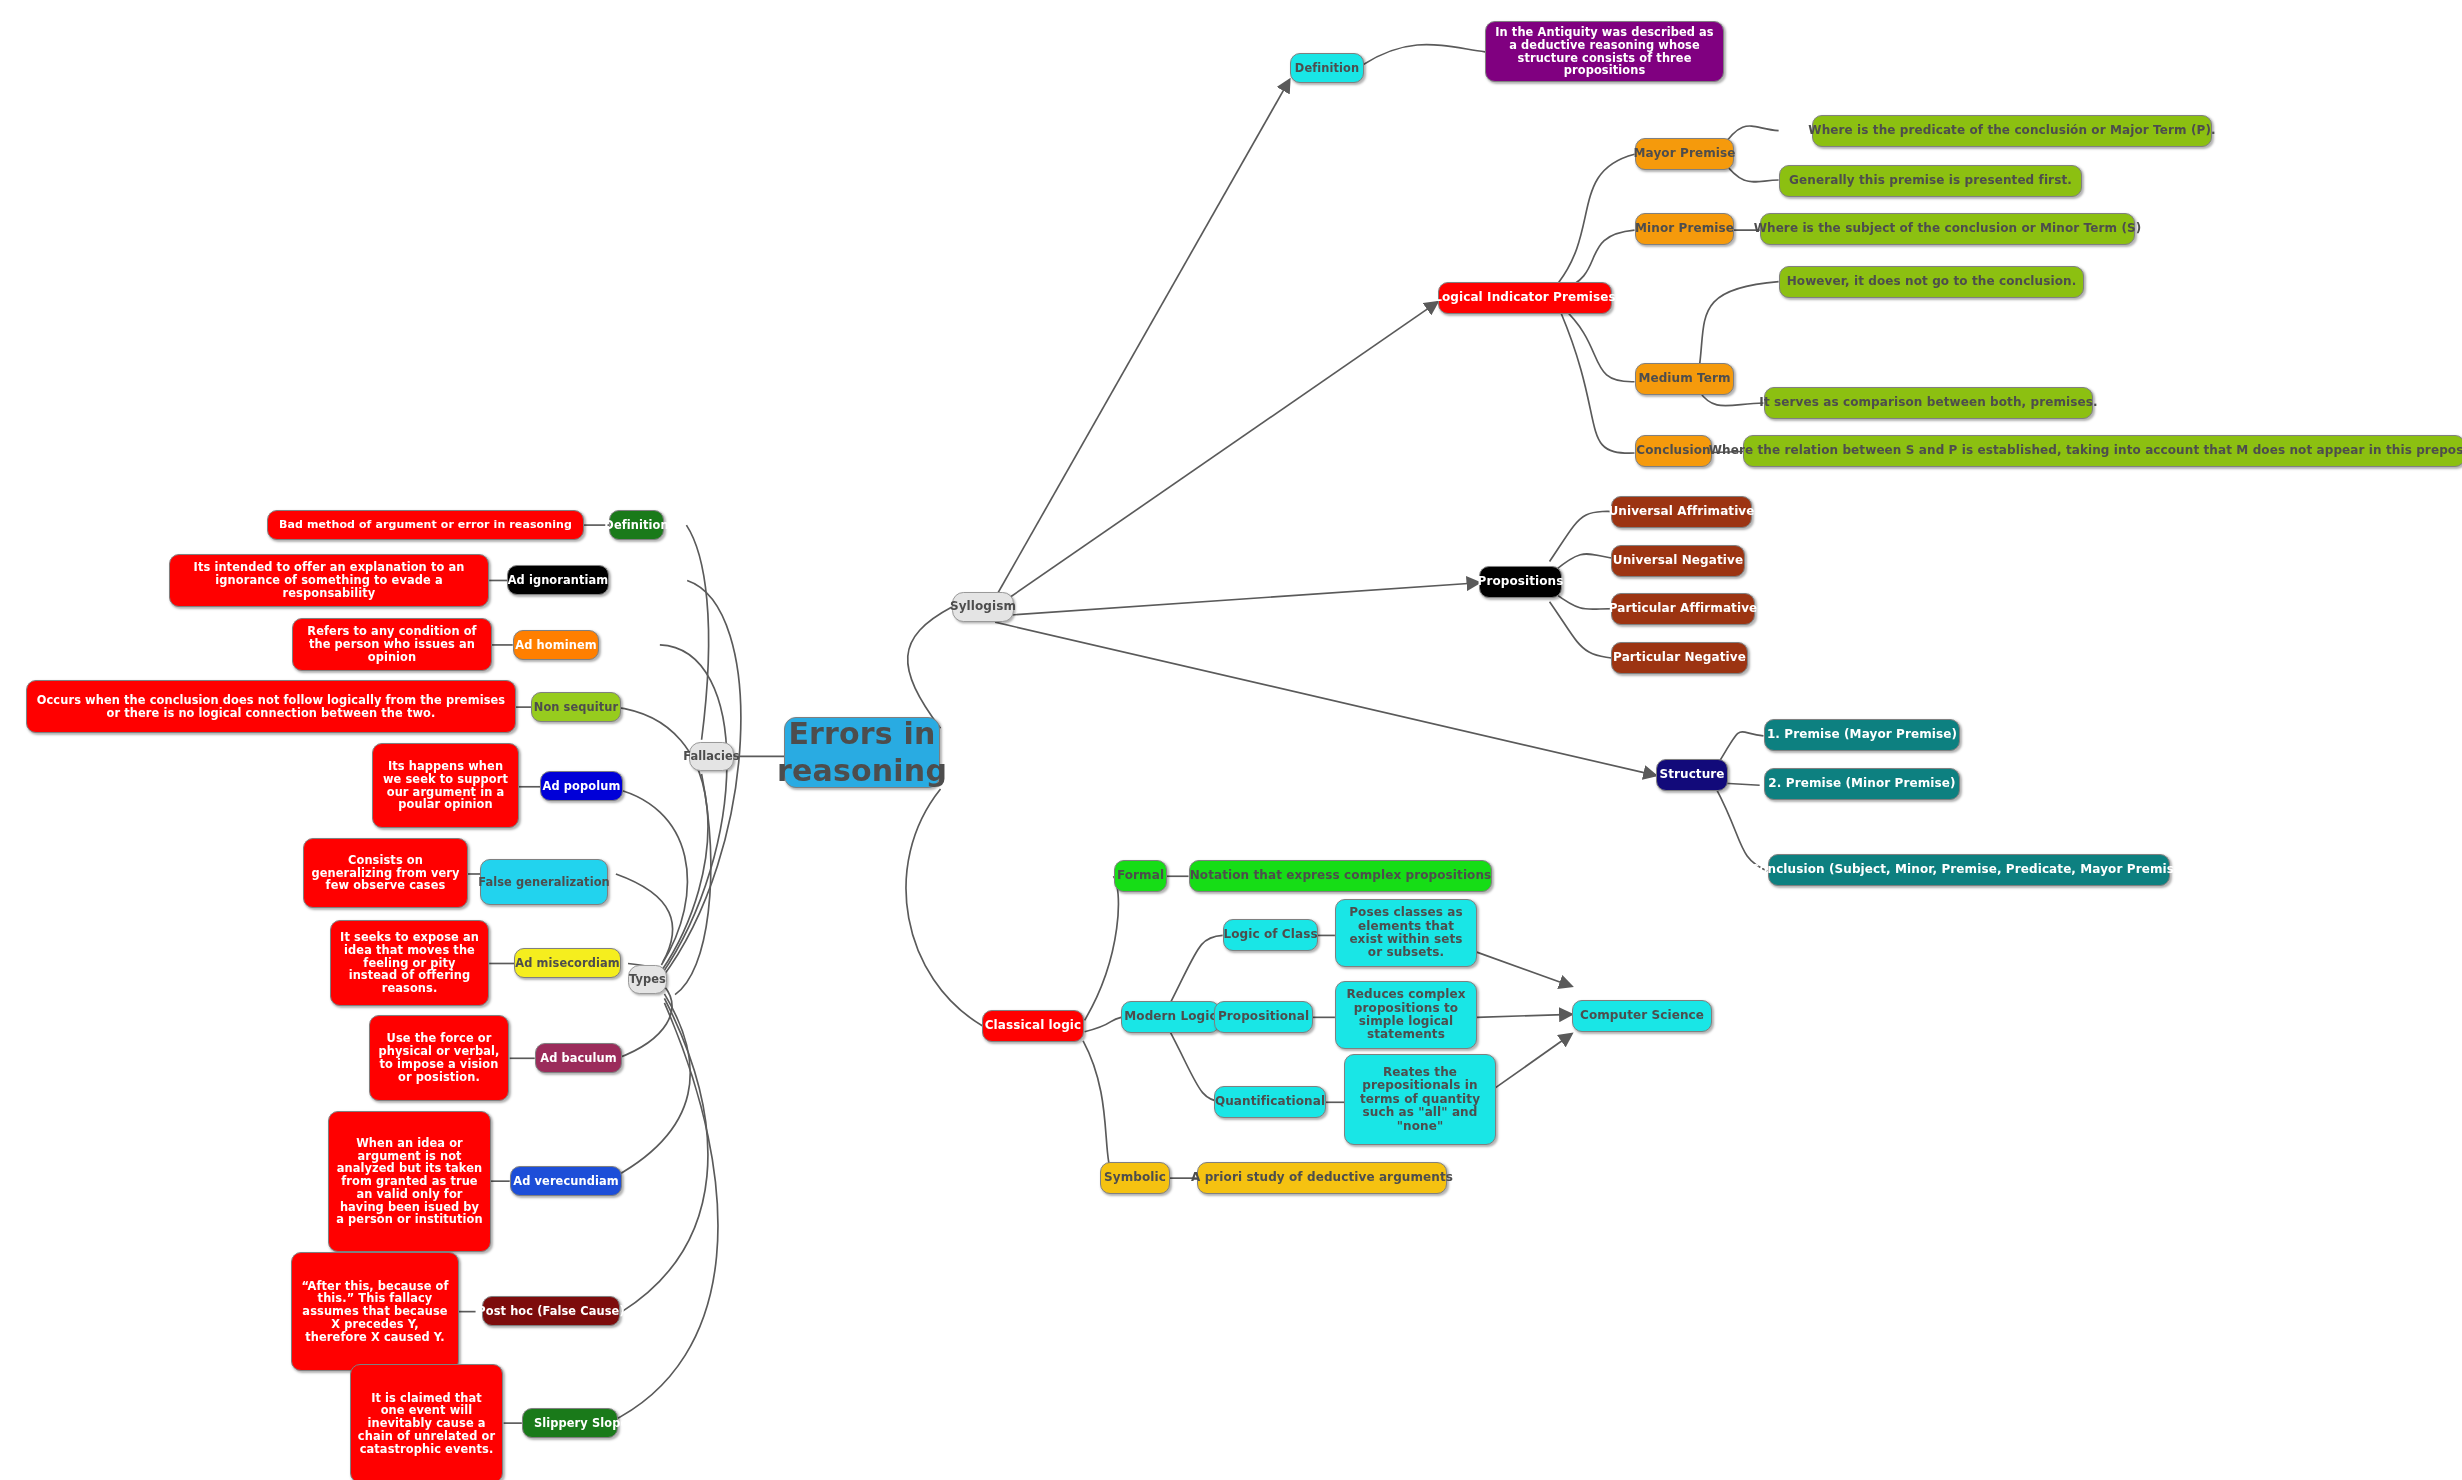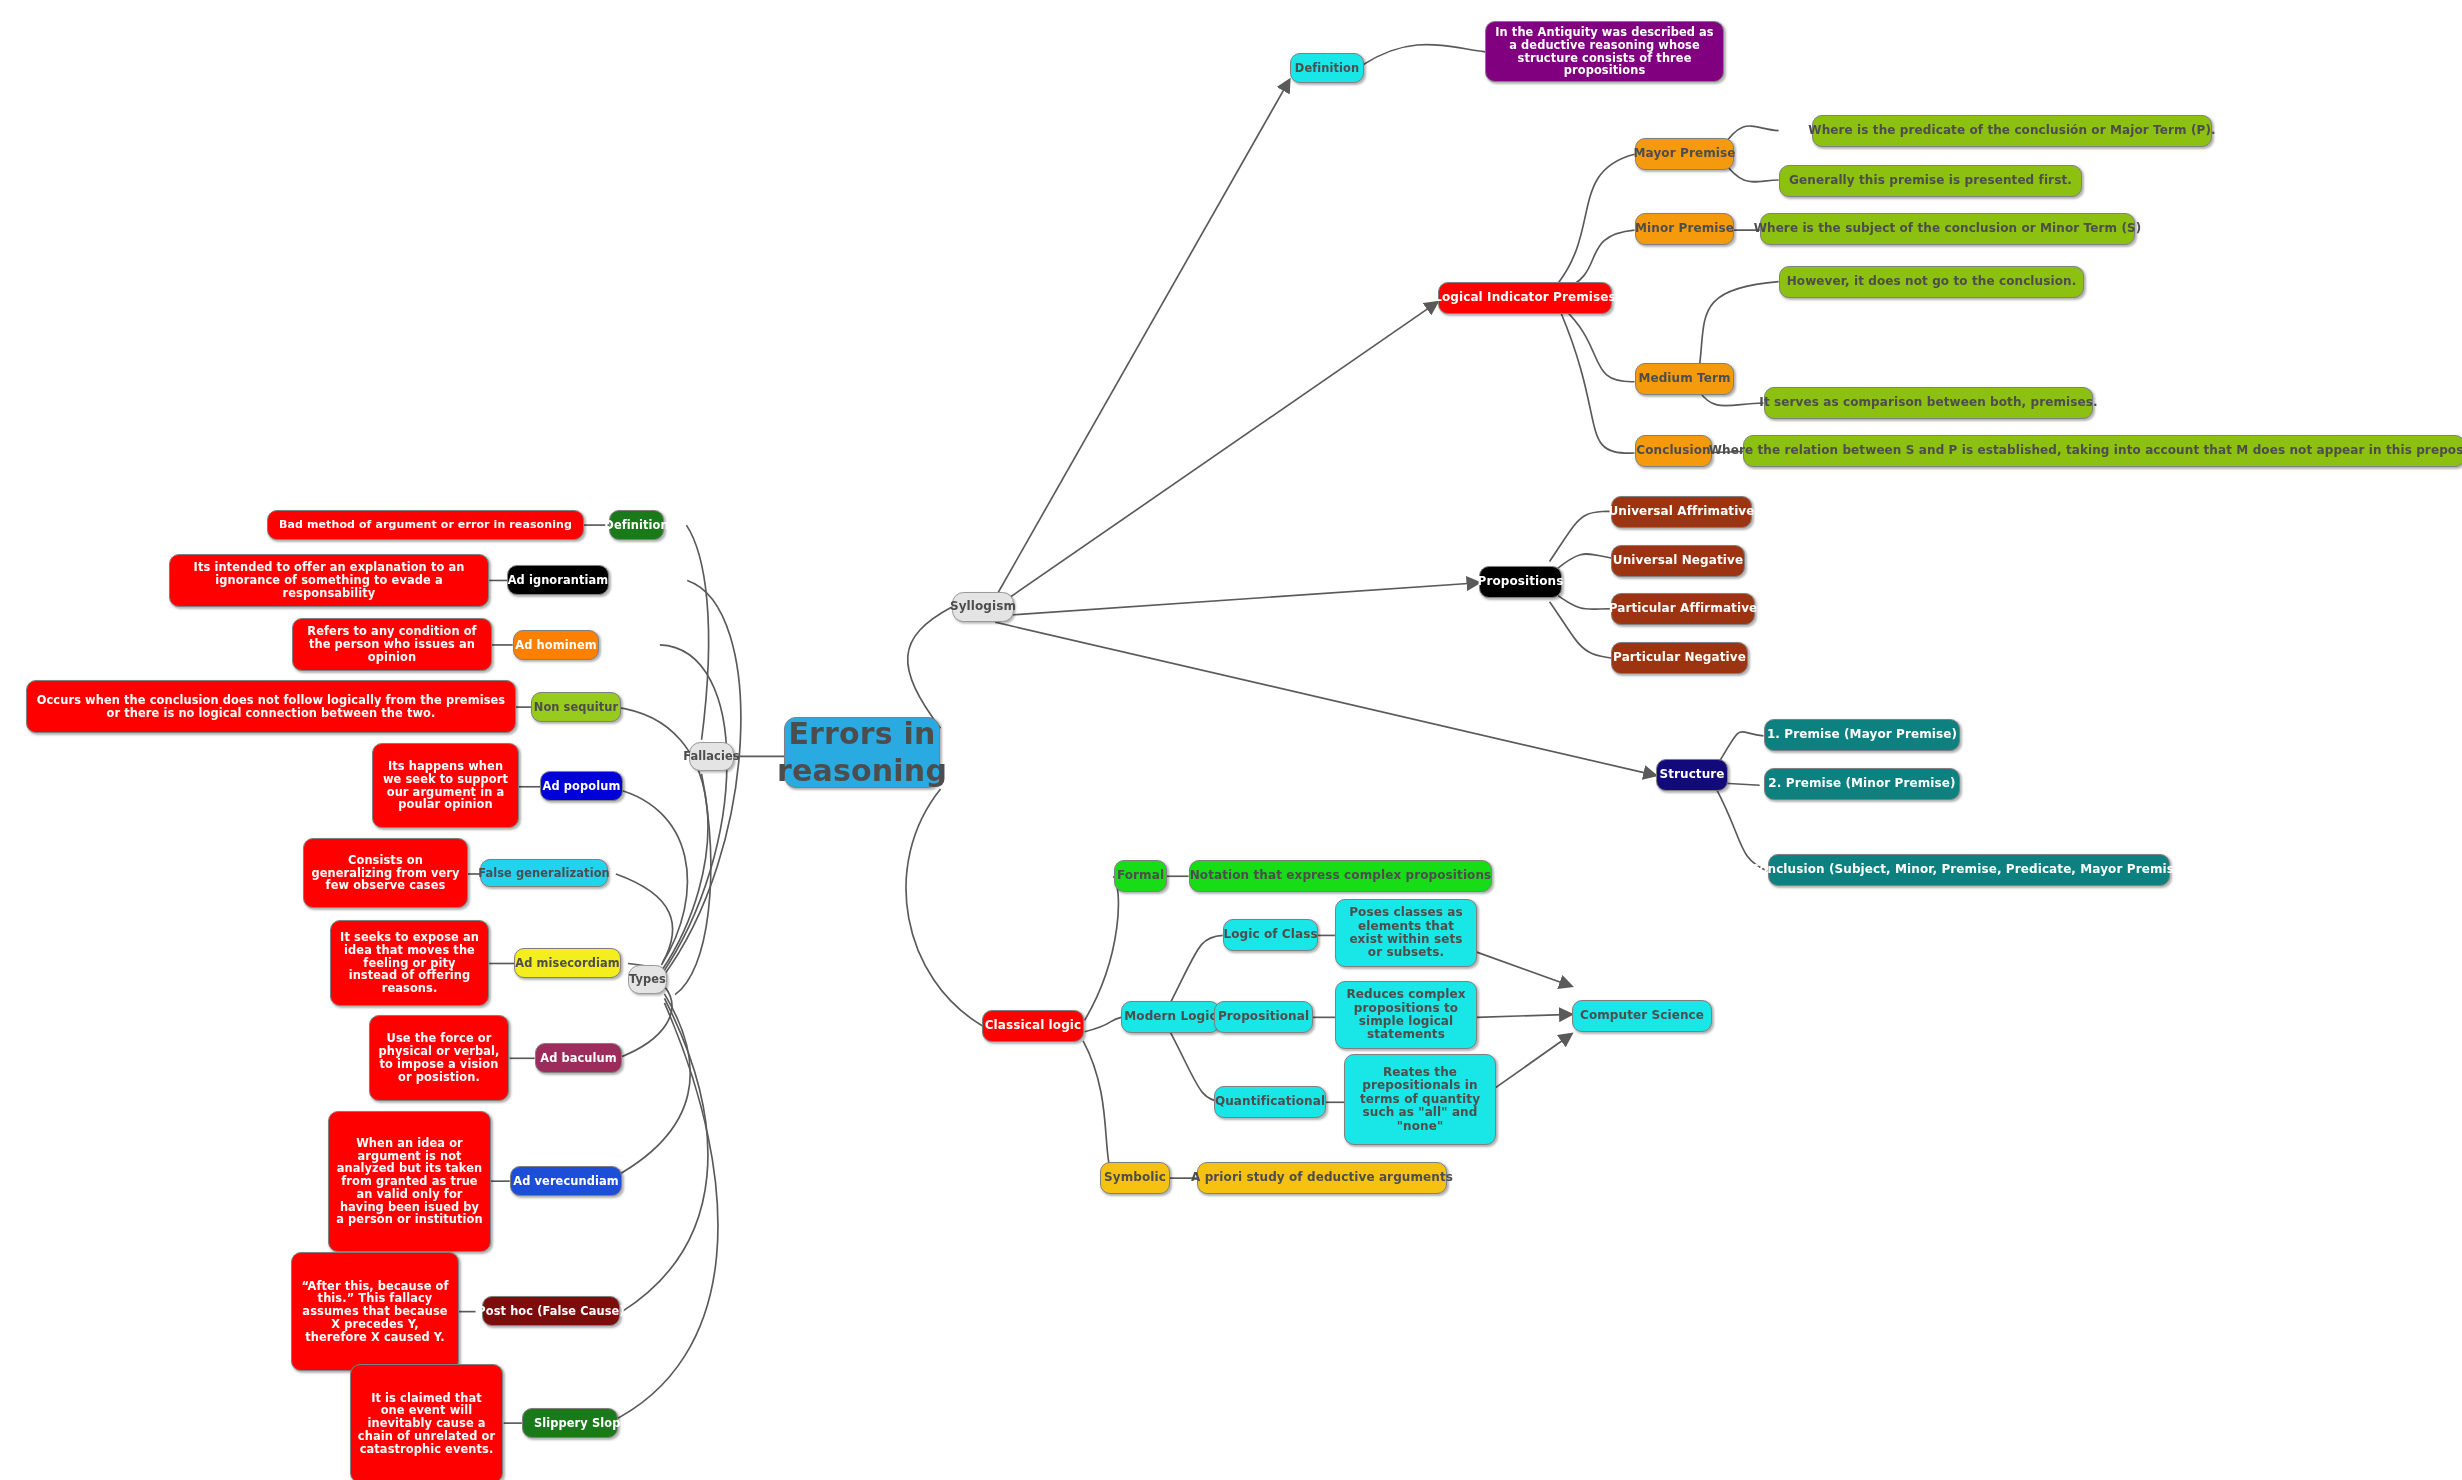--- a/index.html
+++ b/index.html
@@ -190,21 +190,21 @@
     <span class="txt">Occurs when the conclusion does not follow logically from the premises or there is no logical connection between the two.</span>
   </div>
 
   <div class="node one-line" style="left:540px;top:771px;width:83px;height:30px;background:#0000d8;color:#ffffff;font-size:11.4px;">
     <span class="txt">Ad popolum</span>
   </div>
   <div class="node" style="left:372px;top:743px;width:147px;height:85px;background:#ff0000;color:#ffffff;font-size:11.4px;">
     <span class="txt">Its happens when we seek to support our argument in a poular opinion</span>
   </div>
 
-  <div class="node one-line" style="left:480px;top:859px;width:128px;height:28px;background:#22d3ee;color:#4d4d4d;font-size:11.4px;">
+  <div class="node one-line" style="left:480px;top:859px;width:128px;height:46px;background:#22d3ee;color:#4d4d4d;font-size:11.4px;">
     <span class="txt">False generalization</span>
   </div>
   <div class="node" style="left:303px;top:838px;width:165px;height:70px;background:#ff0000;color:#ffffff;font-size:11.4px;">
     <span class="txt">Consists on generalizing from very few observe cases</span>
   </div>
 
   <div class="node one-line" style="left:514px;top:948px;width:107px;height:30px;background:#f5ee1e;color:#4d4d4d;font-size:11.4px;">
     <span class="txt">Ad misecordiam</span>
   </div>
   <div class="node" style="left:330px;top:920px;width:159px;height:86px;background:#ff0000;color:#ffffff;font-size:11.4px;">

